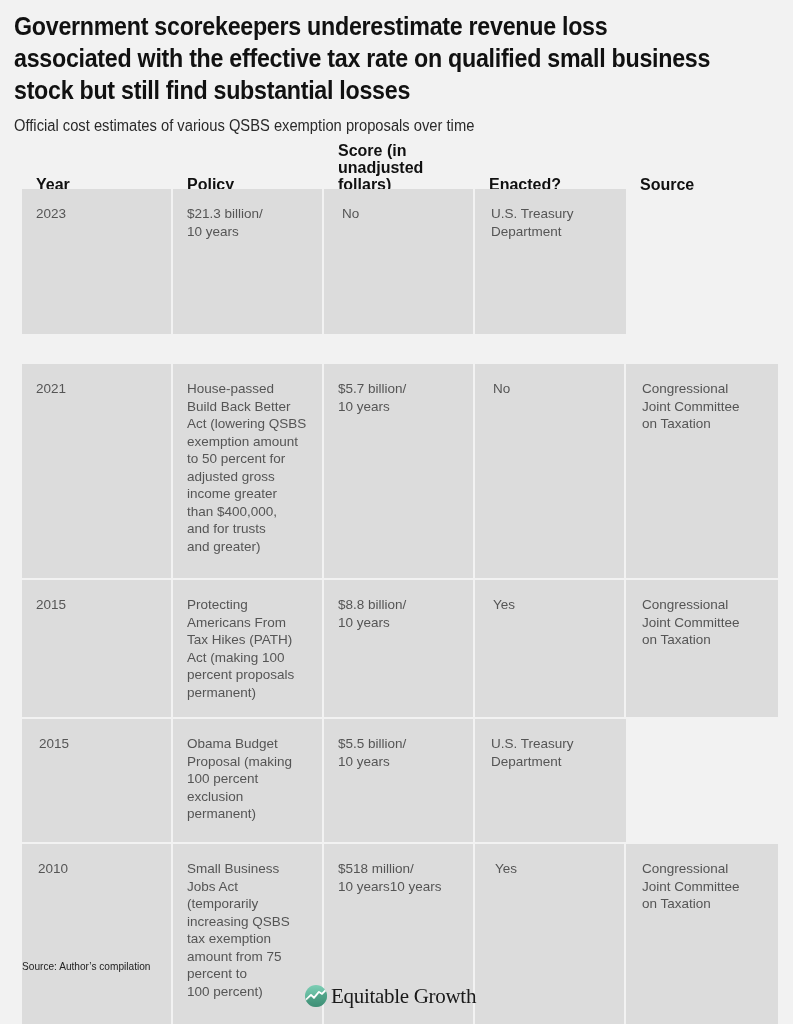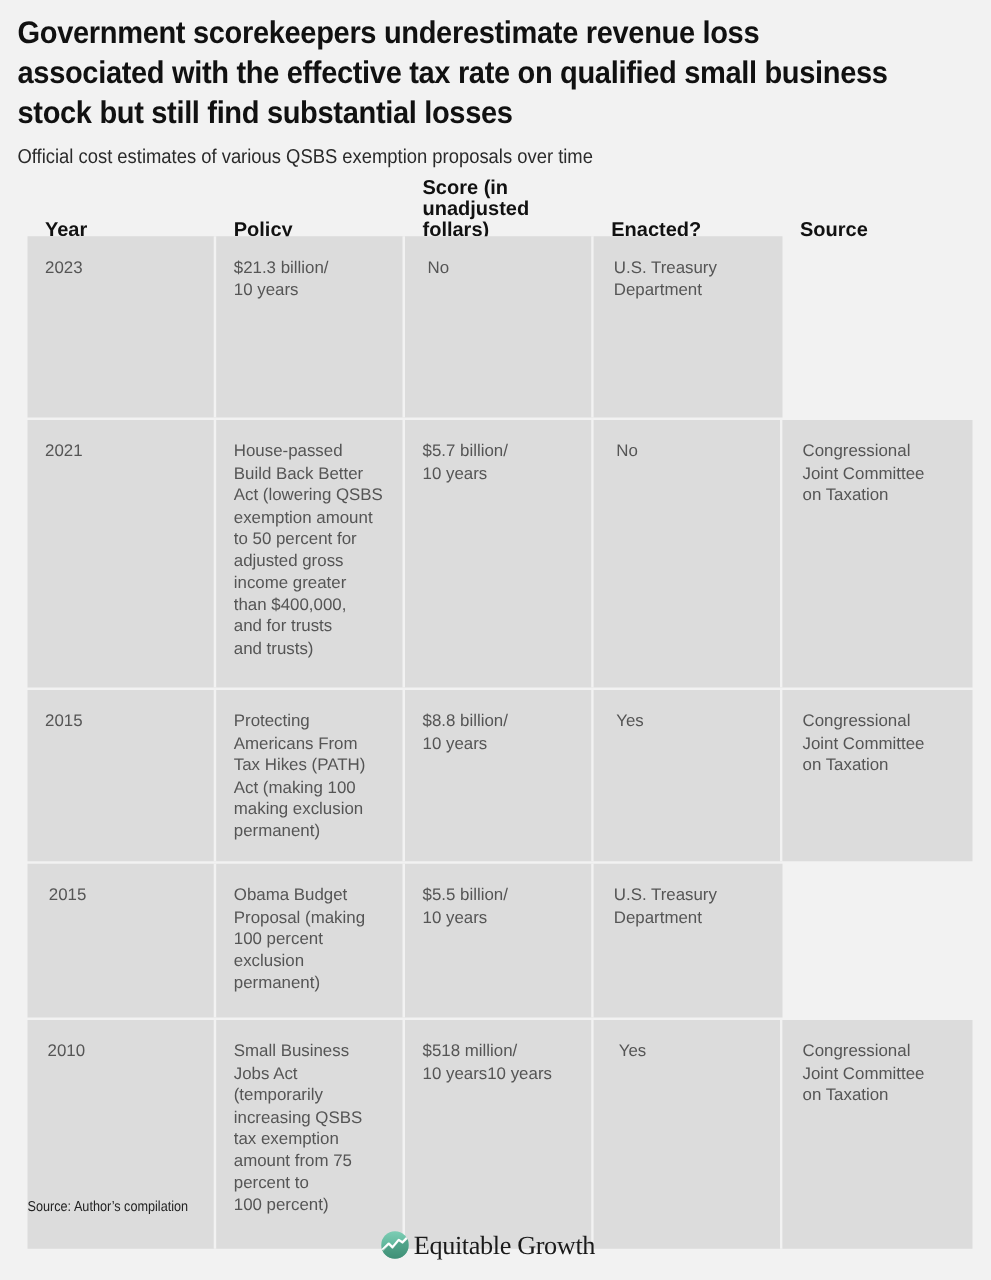--- a/index.html
+++ b/index.html
@@ -78,21 +78,21 @@
       font-size: 13.5px;
       line-height: 17.5px;
       color: #555;
       padding: 16px 8px 10px 14px;
       border-right: 2px solid #f2f2f2;
     }
     .td:last-child { border-right: none; }
     .td.policy { padding-left: 14px; }
     .td .line { display: block; white-space: nowrap; }
     .row-0 { height: 145px; }
-    .row-1 { height: 214px; }
+    .row-1 { height: 214px; margin-top: 28px; }
     .row-2 { height: 137px; }
     .row-3 { height: 123px; }
     .row-4 { height: 183px; }
     .source {
       position: absolute;
       left: 22px;
       top: 960px;
       font-family: "Liberation Sans", sans-serif;
       font-size: 11.5px;
       color: #222;
@@ -177,21 +177,21 @@
       <div class="td policy">
         <span class="line">House-passed</span>
         <span class="line">Build Back Better</span>
         <span class="line">Act (lowering QSBS</span>
         <span class="line">exemption amount</span>
         <span class="line">to 50 percent for</span>
         <span class="line">adjusted gross</span>
         <span class="line">income greater</span>
         <span class="line">than $400,000,</span>
         <span class="line">and for trusts</span>
-        <span class="line">and trusts)</span>
+        <span class="line">and greater)</span>
       </div>
       <div class="td">
         <span class="line">$5.7 billion/</span>
         <span class="line">10 years</span>
       </div>
       <div class="td" style="padding-left:18px">
         <span class="line">No</span>
       </div>
       <div class="td" style="padding-left:16px">
         <span class="line">Congressional</span>
@@ -202,21 +202,21 @@
 
     <div class="tr row-2">
       <div class="td">
         <span class="line">2015</span>
       </div>
       <div class="td policy">
         <span class="line">Protecting</span>
         <span class="line">Americans From</span>
         <span class="line">Tax Hikes (PATH)</span>
         <span class="line">Act (making 100</span>
-        <span class="line">making exclusion</span>
+        <span class="line">percent proposals</span>
         <span class="line">permanent)</span>
       </div>
       <div class="td">
         <span class="line">$8.8 billion/</span>
         <span class="line">10 years</span>
       </div>
       <div class="td" style="padding-left:18px">
         <span class="line">Yes</span>
       </div>
       <div class="td" style="padding-left:16px">

